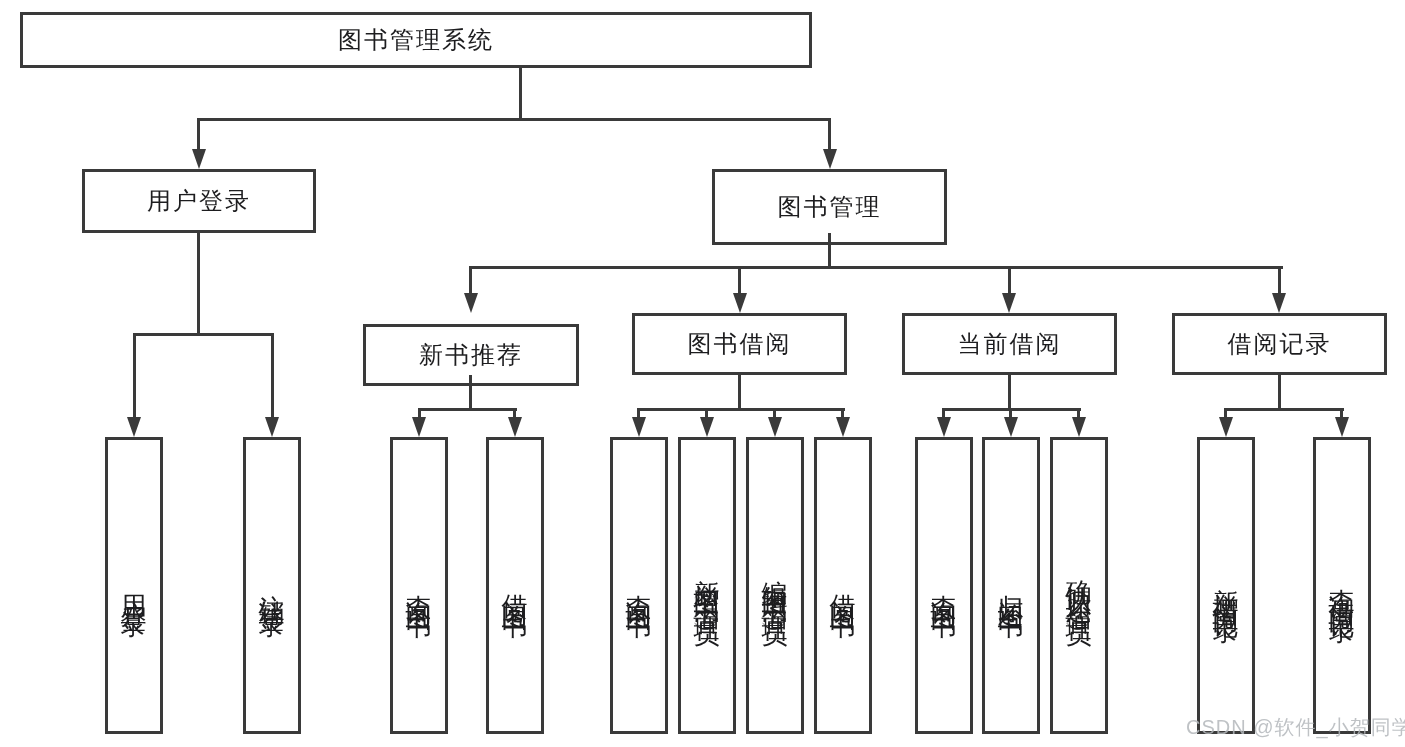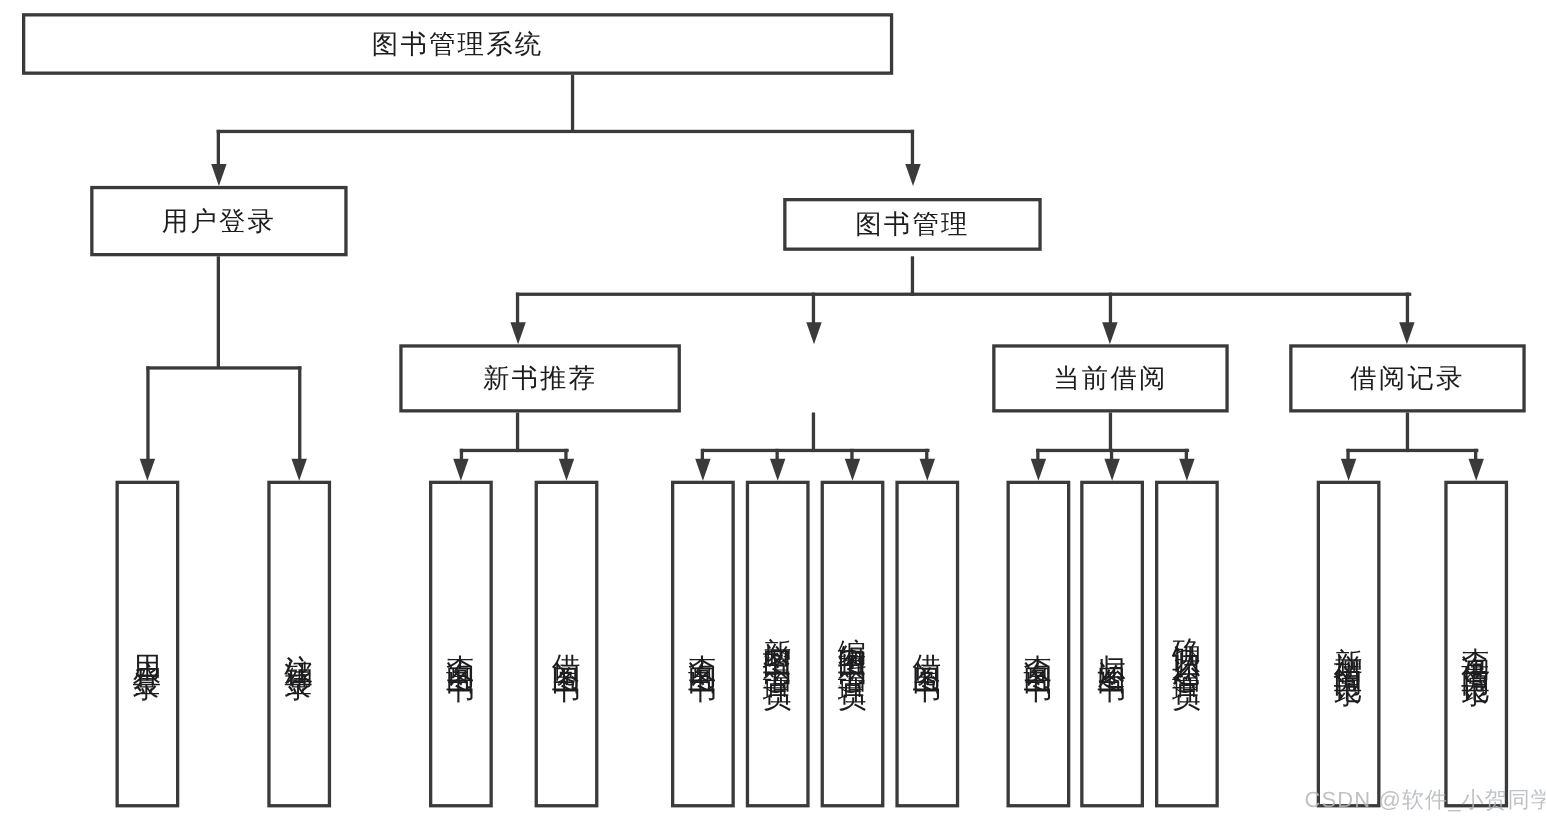--- a/index.html
+++ b/index.html
@@ -46,26 +46,29 @@
 
 <div id="stage">
 
   <div class="node" style="left:20px;top:12px;width:792px;height:56px">
     <span>图书管理系统</span>
   </div>
 
   <div class="node" style="left:82px;top:169px;width:234px;height:64px">
     <span>用户登录</span>
   </div>
-  <div class="node" style="left:712px;top:180px;width:235px;height:48px">
+  <div class="node" style="left:712px;top:169px;width:235px;height:76px">
     <span>图书管理</span>
   </div>
 
-  <div class="node" style="left:363px;top:313px;width:256px;height:62px">
+  <div class="node" style="left:363px;top:324px;width:216px;height:62px">
     <span>新书推荐</span>
+  </div>
+  <div class="node" style="left:632px;top:313px;width:215px;height:62px">
+    <span>图书借阅</span>
   </div>
   <div class="node" style="left:902px;top:313px;width:215px;height:62px">
     <span>当前借阅</span>
   </div>
   <div class="node" style="left:1172px;top:313px;width:215px;height:62px">
     <span>借阅记录</span>
   </div>
 
   <div class="leaf" style="left:105px">
       <span>用户登录</span>

